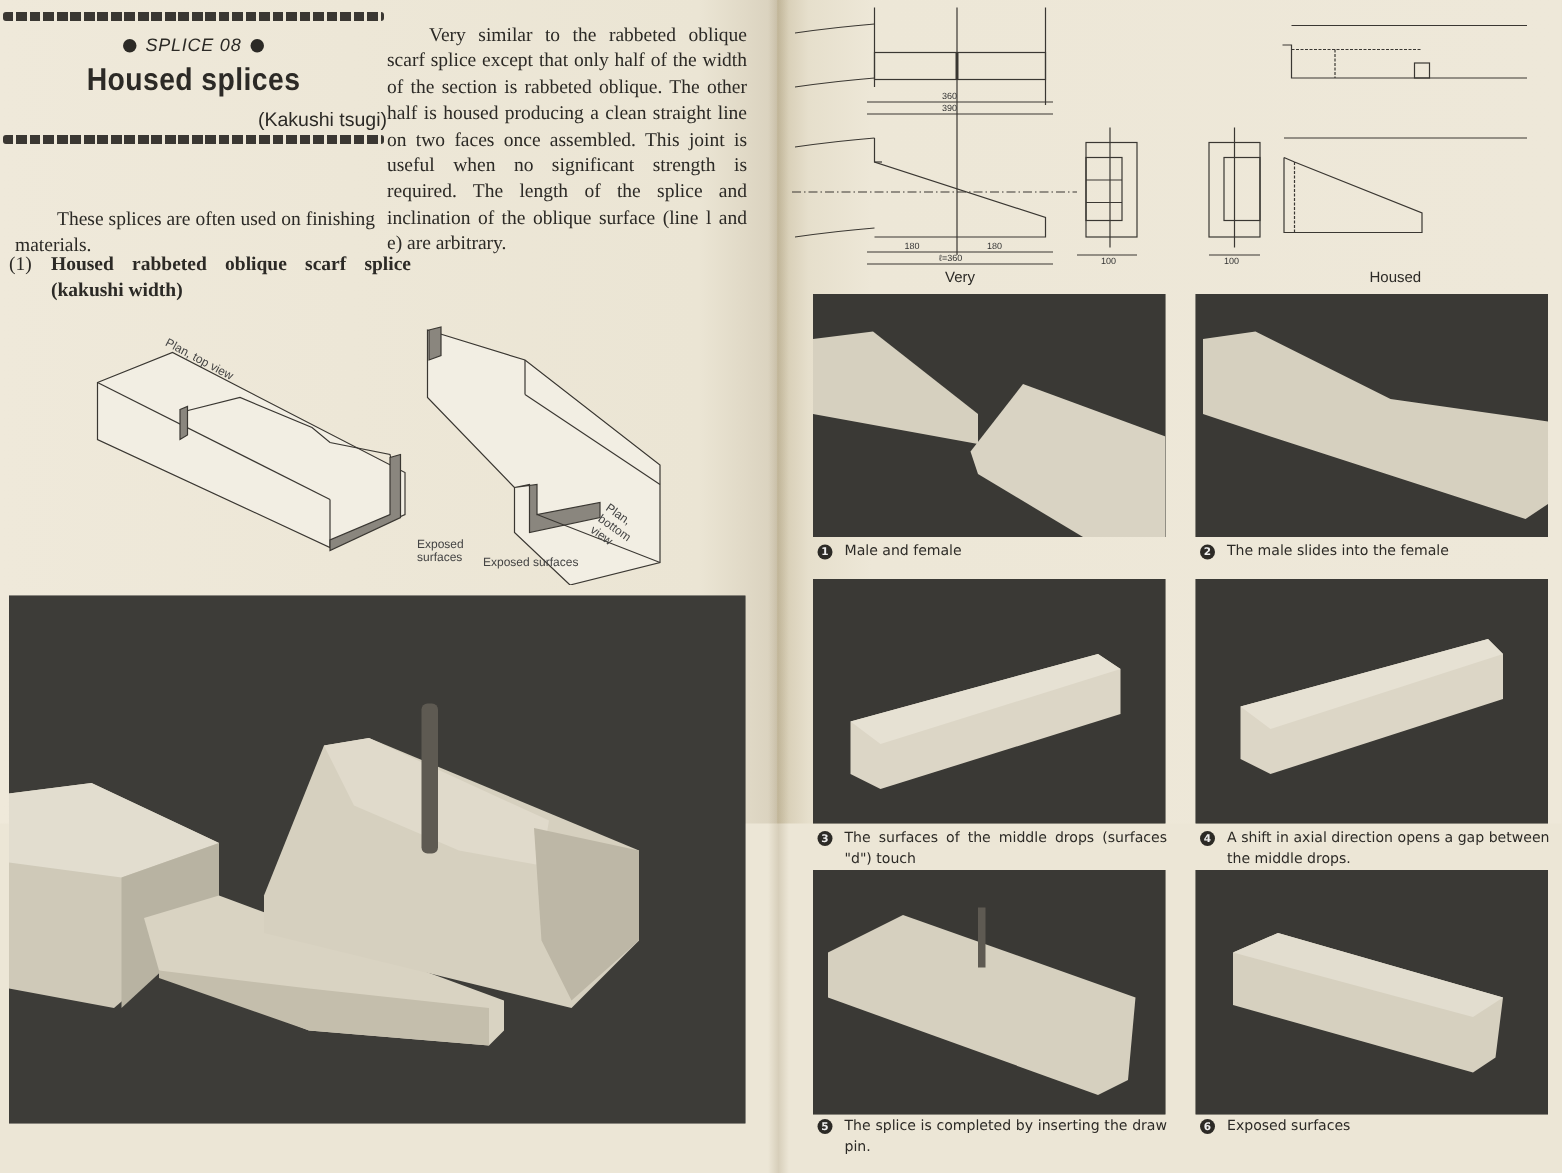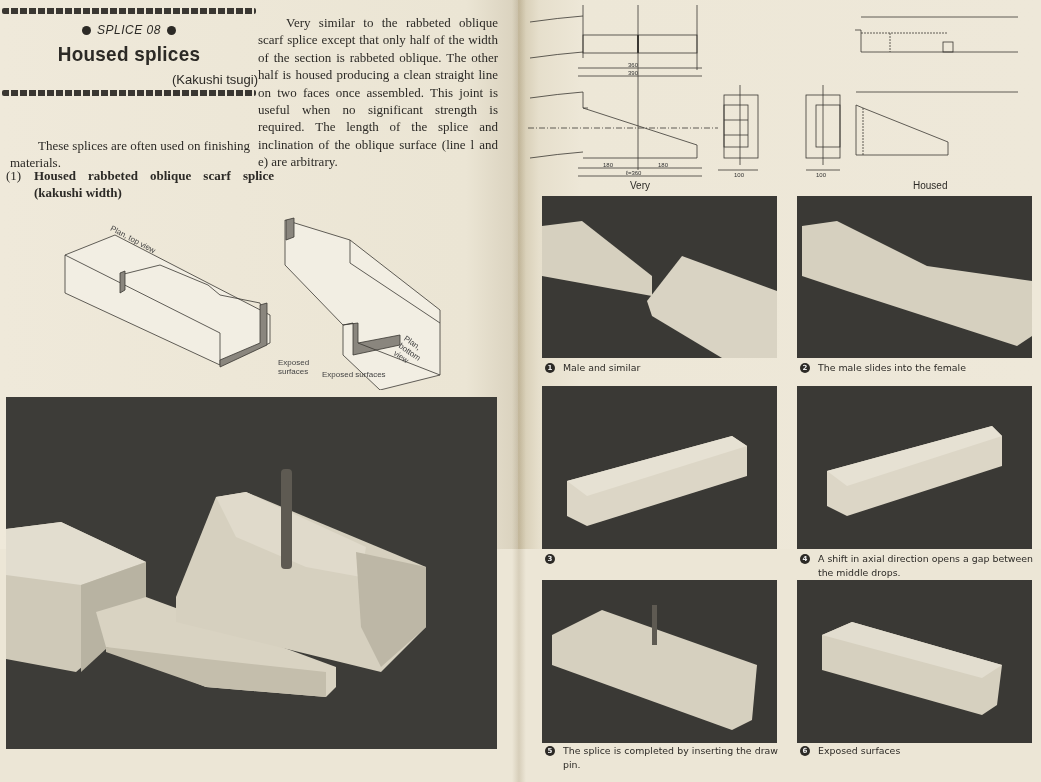--- a/index.html
+++ b/index.html
@@ -165,38 +165,38 @@
     <span class="view-label" style="left:395px;">Housed</span>
   </div>
 
   <div class="photo" style="left:24px;top:196px;height:162px;">
     <svg viewBox="0 0 235 162">
         <rect width="235" height="162" fill="#3a3935"></rect>
         <polygon points="0,30 40,25 110,80 110,100 0,80" fill="#d6d0bf"></polygon>
         <polygon points="105,105 140,60 235,95 235,162 180,162 110,120" fill="#d9d3c3"></polygon>
       </svg>
   </div>
-  <div class="caption" style="left:24px;top:361px;"><span class="badge">1</span><span>Male and similar</span></div>
+  <div class="caption" style="left:24px;top:361px;"><span class="badge">1</span><span>Male and female</span></div>
 
   <div class="photo" style="left:279px;top:196px;height:162px;">
     <svg viewBox="0 0 235 162">
         <rect width="235" height="162" fill="#3a3935"></rect>
         <polygon points="5,30 40,25 130,70 235,85 235,140 220,150 50,95 5,80" fill="#d6d0bf"></polygon>
       </svg>
   </div>
   <div class="caption" style="left:279px;top:361px;"><span class="badge">2</span><span>The male slides into the female</span></div>
 
   <div class="photo" style="left:24px;top:386px;height:163px;">
     <svg viewBox="0 0 235 163">
         <rect width="235" height="163" fill="#3a3935"></rect>
         <polygon points="25,95 190,50 205,60 205,90 45,140 25,130" fill="#dcd6c6"></polygon>
         <polygon points="25,95 190,50 205,60 45,110" fill="#e6e1d3"></polygon>
       </svg>
   </div>
-  <div class="caption" style="left:24px;top:552px;"><span class="badge">3</span></div>
+  <div class="caption" style="left:24px;top:552px;"><span class="badge">3</span><span>The surfaces of the middle drops (surfaces "d") touch</span></div>
 
   <div class="photo" style="left:279px;top:386px;height:163px;">
     <svg viewBox="0 0 235 163">
         <rect width="235" height="163" fill="#3a3935"></rect>
         <polygon points="30,85 195,40 205,50 205,80 50,130 30,120" fill="#dcd6c6"></polygon>
         <polygon points="30,85 195,40 205,50 50,100" fill="#e6e1d3"></polygon>
       </svg>
   </div>
   <div class="caption" style="left:279px;top:552px;"><span class="badge">4</span><span>A shift in axial direction opens a gap between the middle drops.</span></div>
 

